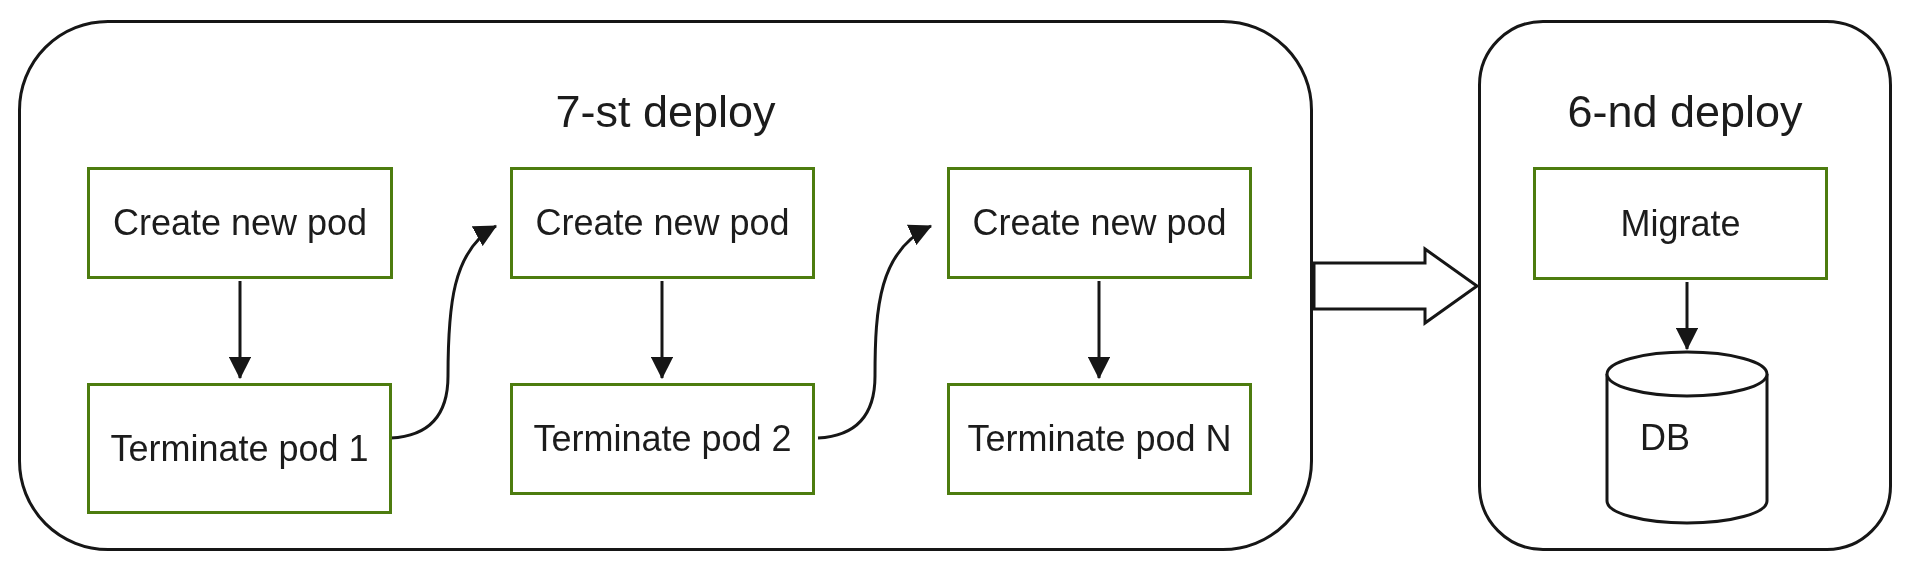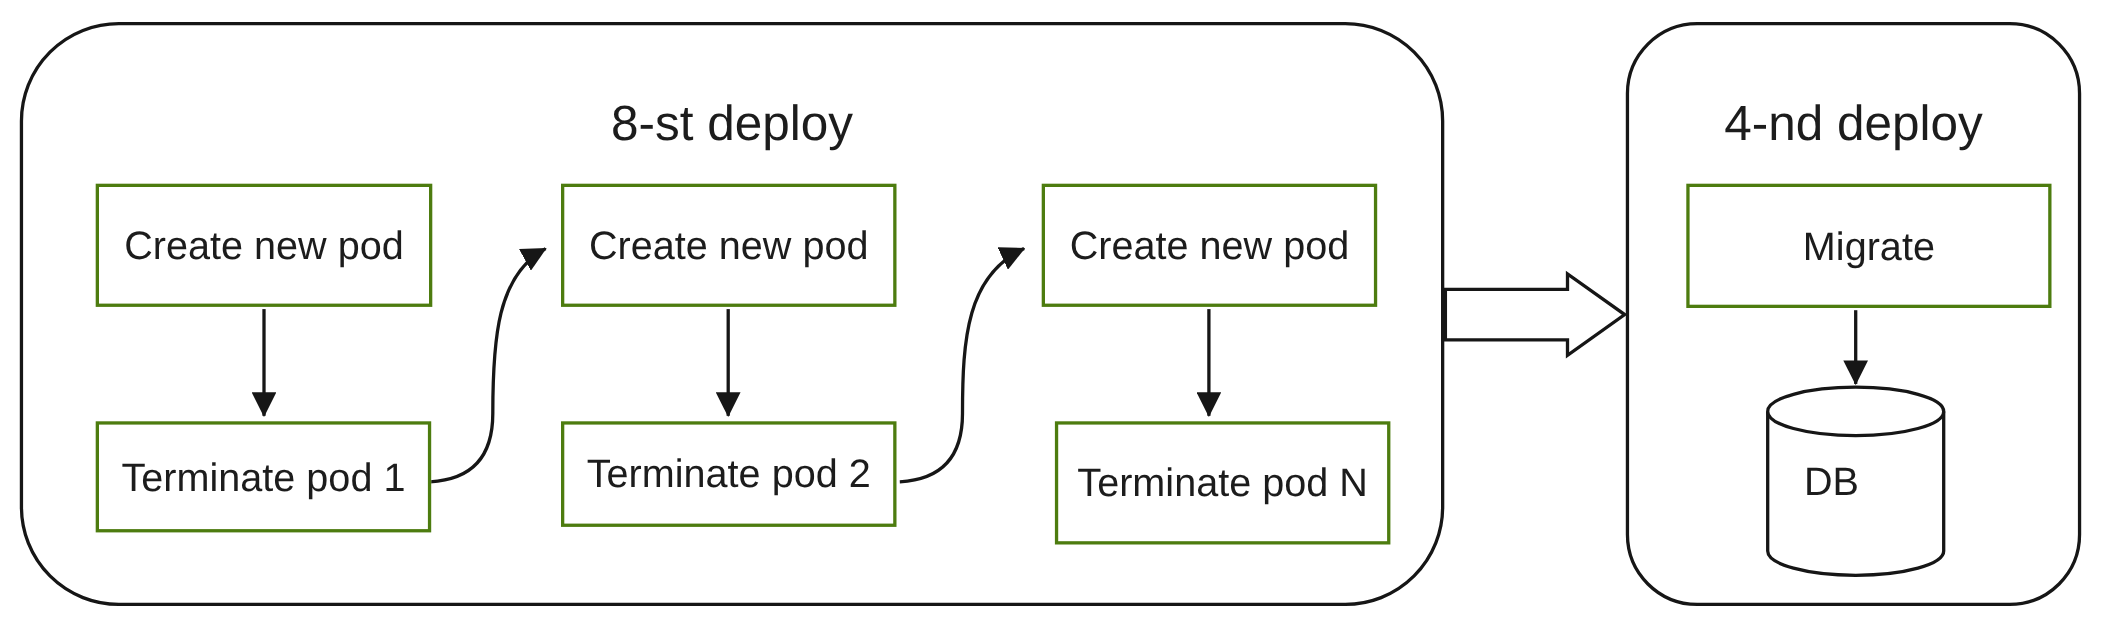--- a/index.html
+++ b/index.html
@@ -62,24 +62,24 @@
     display: flex;
     align-items: center;
     justify-content: center;
     font-size: 36px;
     white-space: nowrap;
     color: #1c1c1c;
   }
   .node-create1  { left: 87px;   top: 167px; width: 306px; height: 112px; }
   .node-create2  { left: 510px;  top: 167px; width: 305px; height: 112px; }
   .node-create3  { left: 947px;  top: 167px; width: 305px; height: 112px; }
-  .node-term1    { left: 87px;   top: 383px; width: 305px; height: 101px; }
-  .node-term2    { left: 510px;  top: 383px; width: 305px; height: 96px; }
-  .node-termN    { left: 947px;  top: 383px; width: 305px; height: 112px; margin-left: 12px; }
-  .node-migrate  { left: 1533px; top: 167px; width: 332px; height: 113px; }
+  .node-term1    { left: 87px;   top: 383px; width: 305px; height: 131px; }
+  .node-term2    { left: 510px;  top: 383px; width: 305px; height: 112px; }
+  .node-termN    { left: 947px;  top: 383px; width: 305px; height: 112px; }
+  .node-migrate  { left: 1533px; top: 167px; width: 295px; height: 113px; }
   .db-label {
     position: absolute;
     left: 1585px;
     top: 416px;
     width: 160px;
     height: 44px;
     display: flex;
     align-items: center;
     justify-content: center;
     font-size: 36px;
@@ -109,25 +109,25 @@
 
     <path d="M1687 282 L1687 349" fill="none" stroke="#161616" stroke-width="3" marker-end="url(#arrowhead)"></path>
 
     <g>
       <path d="M1607 374 L1607 501 A80 22 0 0 0 1767 501 L1767 374" fill="#ffffff" stroke="#161616" stroke-width="3"></path>
       <ellipse cx="1687" cy="374" rx="80" ry="22" fill="#ffffff" stroke="#161616" stroke-width="3"></ellipse>
     </g>
   </svg>
 
   <div class="group group-first">
-    <div class="group-title">8-st deploy</div>
+    <div class="group-title">7-st deploy</div>
   </div>
 
   <div class="group group-second">
-    <div class="group-title">4-nd deploy</div>
+    <div class="group-title">6-nd deploy</div>
   </div>
 
   <div class="node node-create1">Create new pod</div>
   <div class="node node-create2">Create new pod</div>
   <div class="node node-create3">Create new pod</div>
   <div class="node node-term1">Terminate pod 1</div>
   <div class="node node-term2">Terminate pod 2</div>
   <div class="node node-termN">Terminate pod N</div>
   <div class="node node-migrate">Migrate</div>
 

